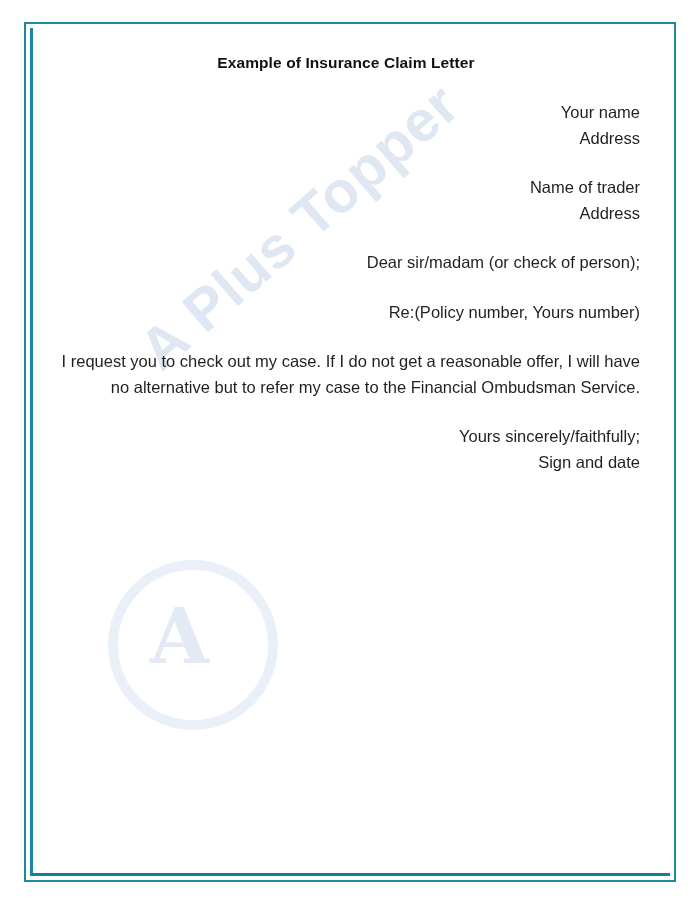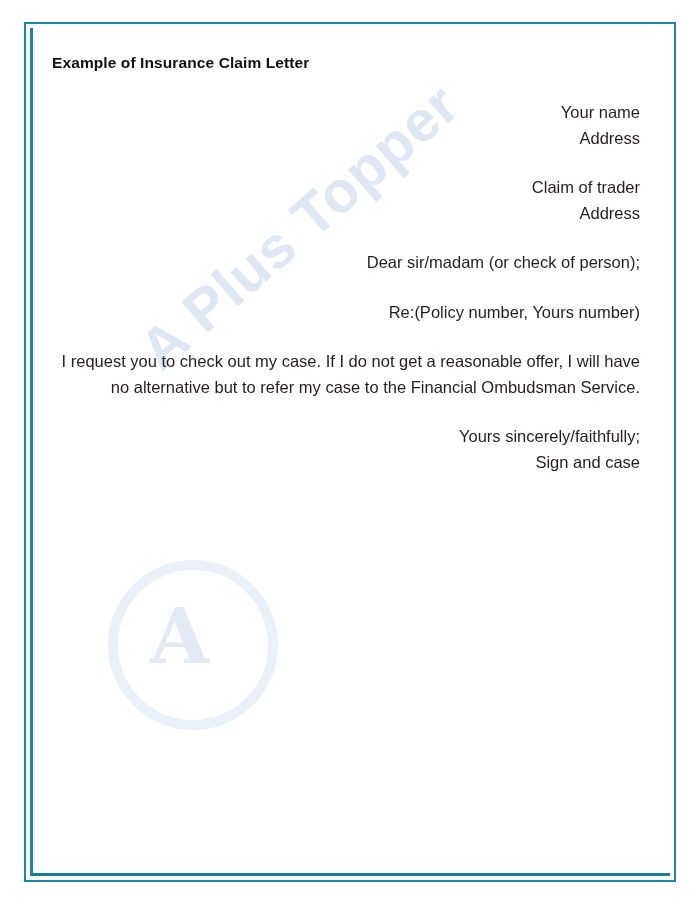--- a/index.html
+++ b/index.html
@@ -48,20 +48,21 @@
     position: absolute;
     left: 30px;
     top: 28px;
     width: 640px;
     height: 848px;
     box-sizing: border-box;
     padding: 18px 30px 20px 22px;
   }
 
   .doc-title {
+    text-align: center;
     font-size: 15.5px;
     font-weight: bold;
     color: #111111;
     margin: 8px 0 28px 0;
     letter-spacing: 0.1px;
   }
 
   .letter-body {
     color: #231f20;
     font-size: 16.5px;
@@ -140,38 +141,38 @@
     <div class="doc-title">Example of Insurance Claim Letter</div>
     <div class="letter-body">
 
       <div class="block">
         <span class="line">Your name</span>
         <span class="line">Address</span>
       </div>
 
 
       <div class="block">
-        <span class="line">Claim of trader</span>
+        <span class="line">Name of trader</span>
         <span class="line">Address</span>
       </div>
 
       <div class="block">
         <span class="line">Dear sir/madam (or check of person);</span>
       </div>
 
       <div class="block">
         <span class="line">Re:(Policy number, Yours number)</span>
       </div>
 
 
       <div class="block">
         <span class="line">I request you to check out my case. If I do not get a reasonable offer, I will have no alternative but to refer my case to the Financial Ombudsman Service.</span>
       </div>
 
 
       <div class="block">
         <span class="line">Yours sincerely/faithfully;</span>
-        <span class="line">Sign and case</span>
+        <span class="line">Sign and date</span>
       </div>
 
     </div>
   </div>
 </div>
 
 </body></html>

